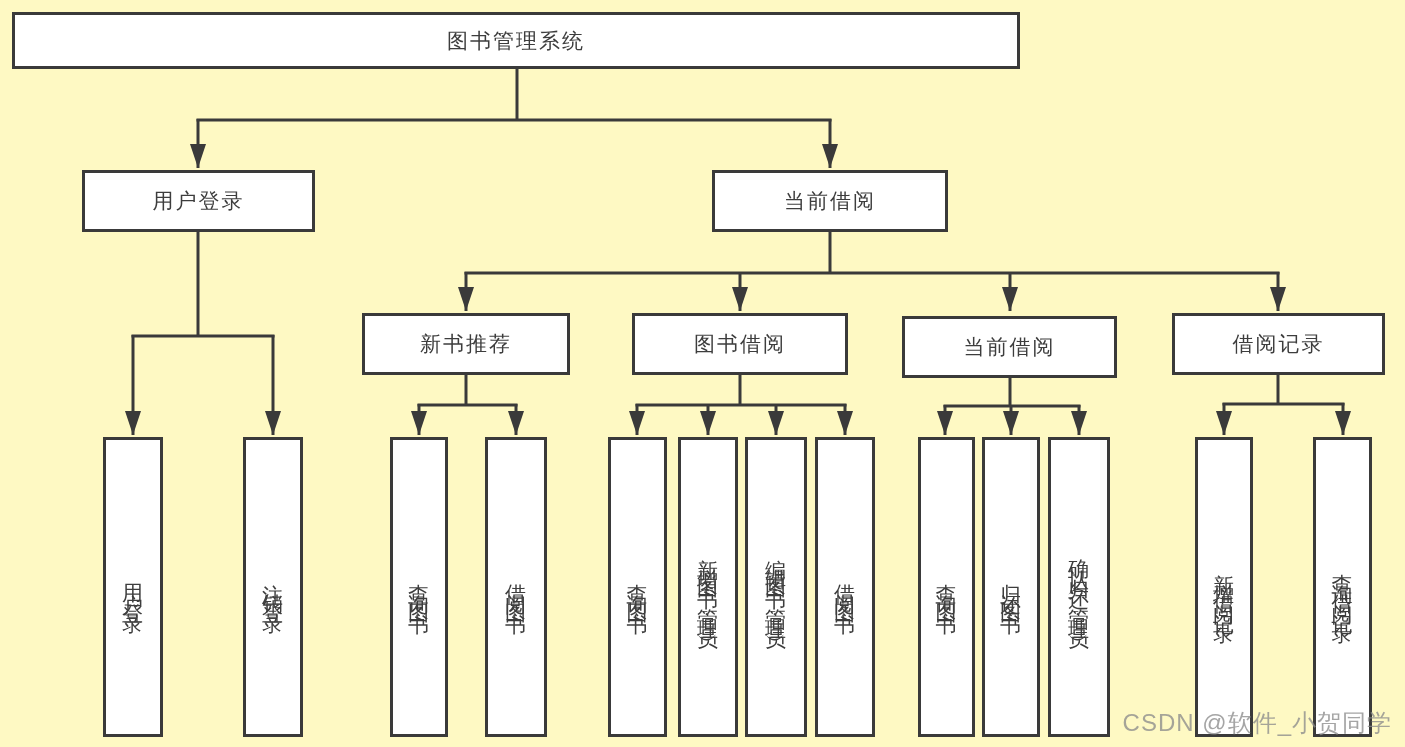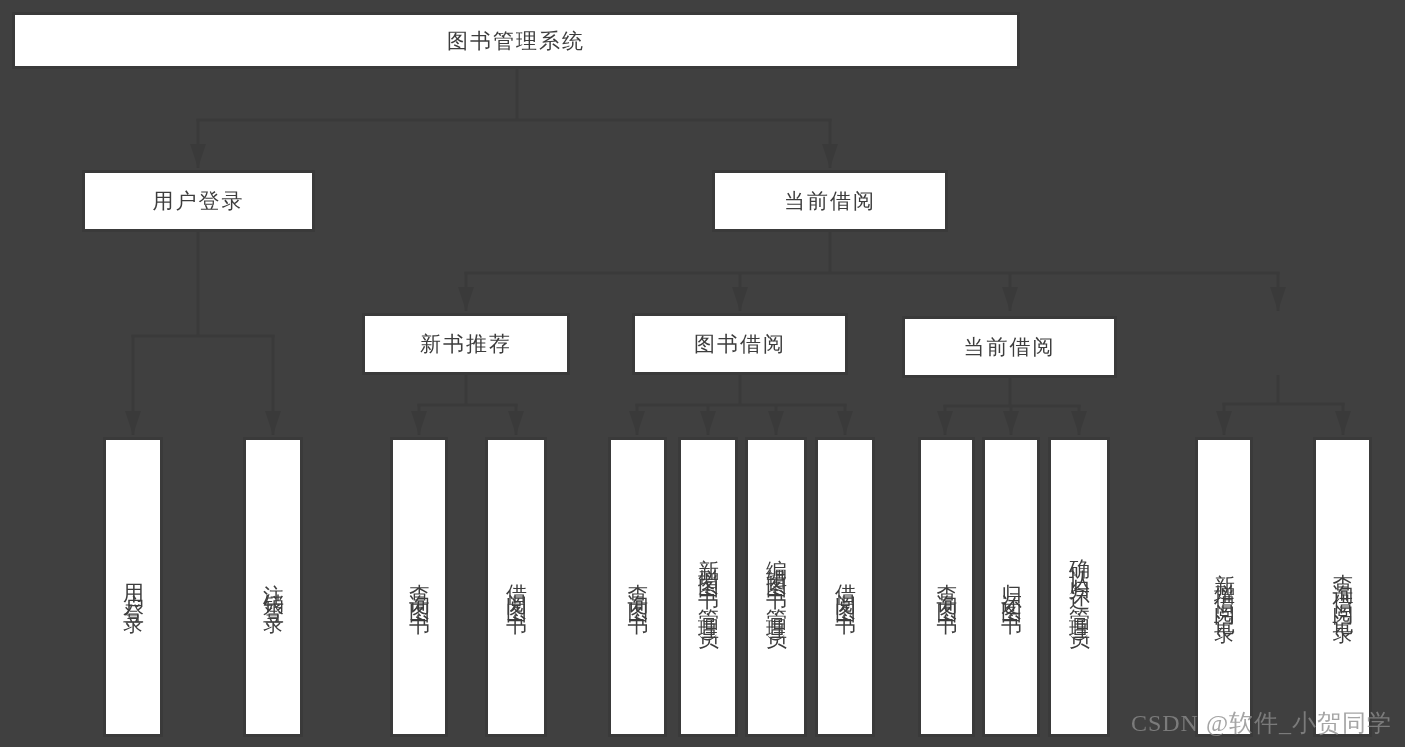--- a/index.html
+++ b/index.html
@@ -1,20 +1,20 @@
 <!DOCTYPE html>
 <html><head>
 <meta charset="utf-8">
 <style>
   html,body{margin:0;padding:0;background:#ffffff;}
   .stage{
     position:relative;
     width:1405px;height:747px;
-    background:#404040;
-    font-family:Liberation Serif, serif;
+    background:#fef9c3;
+    font-family:Liberation Sans, sans-serif;
     overflow:hidden;
   }
   .wires{position:absolute;left:0;top:0;}
   .box{
     position:absolute;
     box-sizing:border-box;
     border:3px solid #3a3a3a;
     background:#ffffff;
     display:flex;
     align-items:center;
@@ -113,20 +113,23 @@
 
   <div class="box h" style="left:632px;top:313px;width:216px;height:62px">
     <span>图书借阅</span>
   </div>
   <div class="box h" style="left:362px;top:313px;width:208px;height:62px">
     <span>新书推荐</span>
   </div>
   <div class="box h" style="left:902px;top:316px;width:215px;height:62px">
     <span>当前借阅</span>
   </div>
+  <div class="box h" style="left:1172px;top:313px;width:213px;height:62px">
+    <span>借阅记录</span>
+  </div>
 
   <div class="box v" style="left:103px;top:437px;width:60px;height:300px">
     <span>用户登录</span>
   </div>
   <div class="box v" style="left:243px;top:437px;width:60px;height:300px">
     <span>注销登录</span>
   </div>
 
   <div class="box v" style="left:390px;top:437px;width:58px;height:300px">
     <span>查询图书</span>

